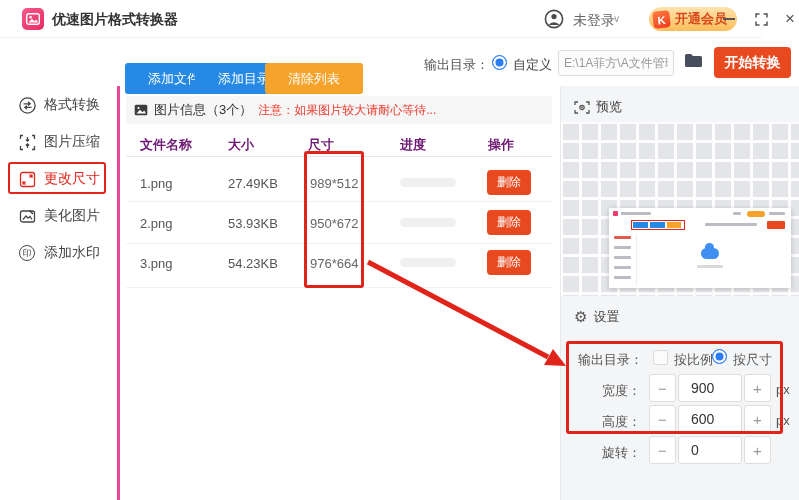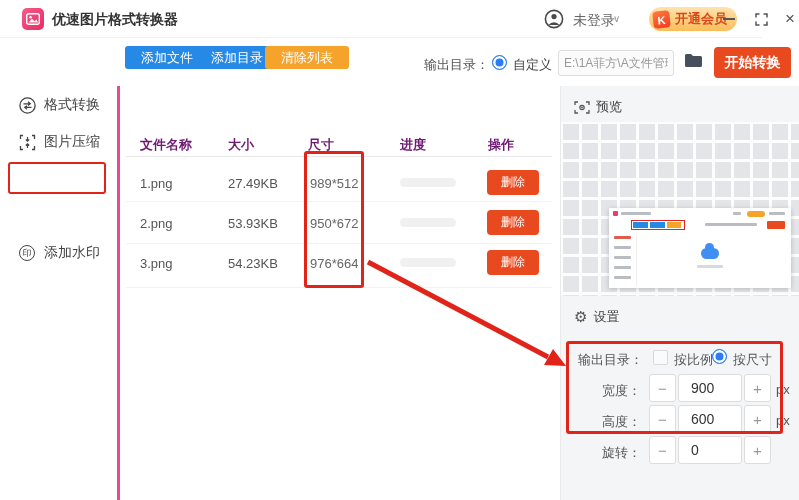--- a/index.html
+++ b/index.html
@@ -19,21 +19,21 @@
     background:linear-gradient(180deg,#fee3ae,#fbbd59);display:flex;align-items:center;gap:5px;cursor:pointer}
   .vip-k{width:17px;height:17px;border-radius:4px;background:linear-gradient(160deg,#ff7c3f,#f03a20);
     color:#fff;font-size:11px;font-weight:bold;display:flex;align-items:center;justify-content:center;transform:rotate(-6deg)}
   .vip-txt{font-size:13px;font-weight:bold;color:#d8481c}
   .win-btn{position:absolute;top:8px;width:22px;height:22px;display:flex;align-items:center;justify-content:center;cursor:pointer;color:#555}
   .win-min{left:718px}.win-max{left:750px}.win-close{left:779px;font-size:17px}
   .min-bar{width:12px;height:2px;background:#555}
 
   
   .toolbar{position:absolute;left:0;top:38px;width:799px;height:48px;background:#fff;z-index:5}
-  .btn{position:absolute;top:8px;height:23px;padding:0 16px;border:none;border-radius:3px;color:#fff;font-size:13px;
+  .btn{position:absolute;top:25px;height:31px;padding:0 23px;border:none;border-radius:3px;color:#fff;font-size:13px;
     font-family:"Liberation Sans",sans-serif;cursor:pointer;display:flex;align-items:center}
   .btn-addfile{left:125px;background:#2589e5}
   .btn-adddir{left:195px;background:#2589e5}
   .btn-clear{left:265px;background:#f6a32b}
   .out-label{position:absolute;left:424px;top:18px;font-size:13px;color:#555}
   .radio{width:15px;height:15px;border-radius:50%;background:#2b7cf6;box-shadow:inset 0 0 0 2.5px #fff;border:1px solid #2b7cf6;display:inline-block}
   .out-radio{position:absolute;left:492px;top:17px}
   .out-custom{position:absolute;left:513px;top:18px;font-size:13px;color:#444}
   .out-path{position:absolute;left:558px;top:12px;width:116px;height:26px;border:1px solid #ddd;border-radius:3px;
     background:#fbfbfb;font-size:12px;color:#999;padding:0 5px;font-family:"Liberation Sans",sans-serif;overflow:hidden}
@@ -52,21 +52,21 @@
   
   .infobar{position:absolute;left:126px;top:96px;width:426px;height:28px;background:#f6f6f6;border-radius:2px;
     display:flex;align-items:center;padding-left:8px;gap:6px}
   .info-title{font-size:13px;color:#333}
   .info-note{font-size:12px;color:#ee3b2e}
   .col-head{position:absolute;top:136px;font-size:13px;font-weight:bold;color:#701a75}
   .head-line{position:absolute;left:126px;top:156px;width:426px;height:1px;background:#e8e8e8}
   .cell{position:absolute;font-size:13px;color:#555}
   .row-sep{position:absolute;left:126px;width:426px;height:1px;background:#f2f2f2}
   .pbar{position:absolute;width:56px;height:9px;background:#f0f0f1;border-radius:5px}
-  .btn-del{position:absolute;width:52px;height:25px;background:#e8491f;border:none;border-radius:4px;color:#fff;
+  .btn-del{position:absolute;width:44px;height:25px;background:#e8491f;border:none;border-radius:4px;color:#fff;
     font-size:12px;font-family:"Liberation Sans",sans-serif;cursor:pointer}
 
   
   .rightpanel{position:absolute;left:560px;top:86px;width:239px;height:414px;background:#f4f5f7;border-left:1px solid #e9e9e9}
   .sec-head{position:absolute;display:flex;align-items:center;gap:6px;font-size:13px;color:#444}
   .preview-head{left:13px;top:12px}
   .settings-head{left:13px;top:222px}
   .gear{font-size:15px;color:#555}
   .checker{position:absolute;left:0;top:36px;width:239px;height:174px;background-color:#e4e5e8;
     background-image:linear-gradient(#fdfdfd 3px,transparent 3px),linear-gradient(90deg,#fdfdfd 3px,transparent 3px);
@@ -184,28 +184,56 @@
     </div>
     <div class="side-item" style="top:45px">
       <span class="glyph">
         <svg width="17" height="17" viewBox="0 0 17 17">
         <path d="M4 1.5 H1.5 V5 M13 1.5 H15.5 V5 M4 15.5 H1.5 V12 M13 15.5 H15.5 V12" fill="none" stroke="#444" stroke-width="1.3"></path>
         <path d="M8.5 3 V7 M6.8 5.5 L8.5 7.2 L10.2 5.5 M8.5 14 V10 M6.8 11.5 L8.5 9.8 L10.2 11.5" fill="none" stroke="#444" stroke-width="1.2"></path>
           </svg>
       </span>
       <span>图片压缩</span>
     </div>
+    <div class="side-item active" style="top:82px">
+      <span class="glyph">
+        <svg width="17" height="17" viewBox="0 0 17 17">
+            <rect x="1.5" y="1.5" width="14" height="14" rx="2" fill="none" stroke="#e0241a" stroke-width="1.3"></rect>
+        <path d="M10.5 6.5 L13 4 M13 7 V4 H10 M6.5 10.5 L4 13 M4 10 V13 H7" fill="none" stroke="#e0241a" stroke-width="1.2"></path>
+          </svg>
+      </span>
+      <span>更改尺寸</span>
+    </div>
+    <div class="side-item" style="top:119px">
+      <span class="glyph">
+        <svg width="17" height="17" viewBox="0 0 17 17">
+            <rect x="1.5" y="3" width="14" height="11" rx="2" fill="none" stroke="#444" stroke-width="1.3"></rect>
+        <path d="M4 11.5 L7 8 L9 10.2 L11 8.5 L13 11.5" fill="none" stroke="#444" stroke-width="1.2"></path>
+        <path d="M10.5 2.5 L14 6" stroke="#444" stroke-width="1.6"></path>
+          </svg>
+      </span>
+      <span>美化图片</span>
+    </div>
     <div class="side-item" style="top:156px">
       <span class="glyph">
         <span class="stamp-circ">印</span>
       </span>
       <span>添加水印</span>
     </div>
   </div>
 
+  <div class="infobar">
+    <svg width="14" height="12" viewBox="0 0 14 12">
+      <rect x="0.7" y="0.7" width="12.6" height="10.6" rx="1.5" fill="#3c3c3c"></rect>
+      <circle cx="4.5" cy="4" r="1.1" fill="#fff"></circle>
+      <path d="M2.5 9.5 L6 5.8 L8.5 8.2 L10.3 6.6 L11.8 9.5 Z" fill="#fff"></path>
+    </svg>
+    <span class="info-title">图片信息（3个）</span>
+    <span class="info-note">注意：如果图片较大请耐心等待...</span>
+  </div>
 
   <span class="col-head" style="left:140px">文件名称</span>
   <span class="col-head" style="left:228px">大小</span>
   <span class="col-head" style="left:308px">尺寸</span>
   <span class="col-head" style="left:400px">进度</span>
   <span class="col-head" style="left:488px">操作</span>
   <div class="head-line"></div>
 
   <div>
     <span class="cell" style="left:140px;top:176px">1.png</span>

